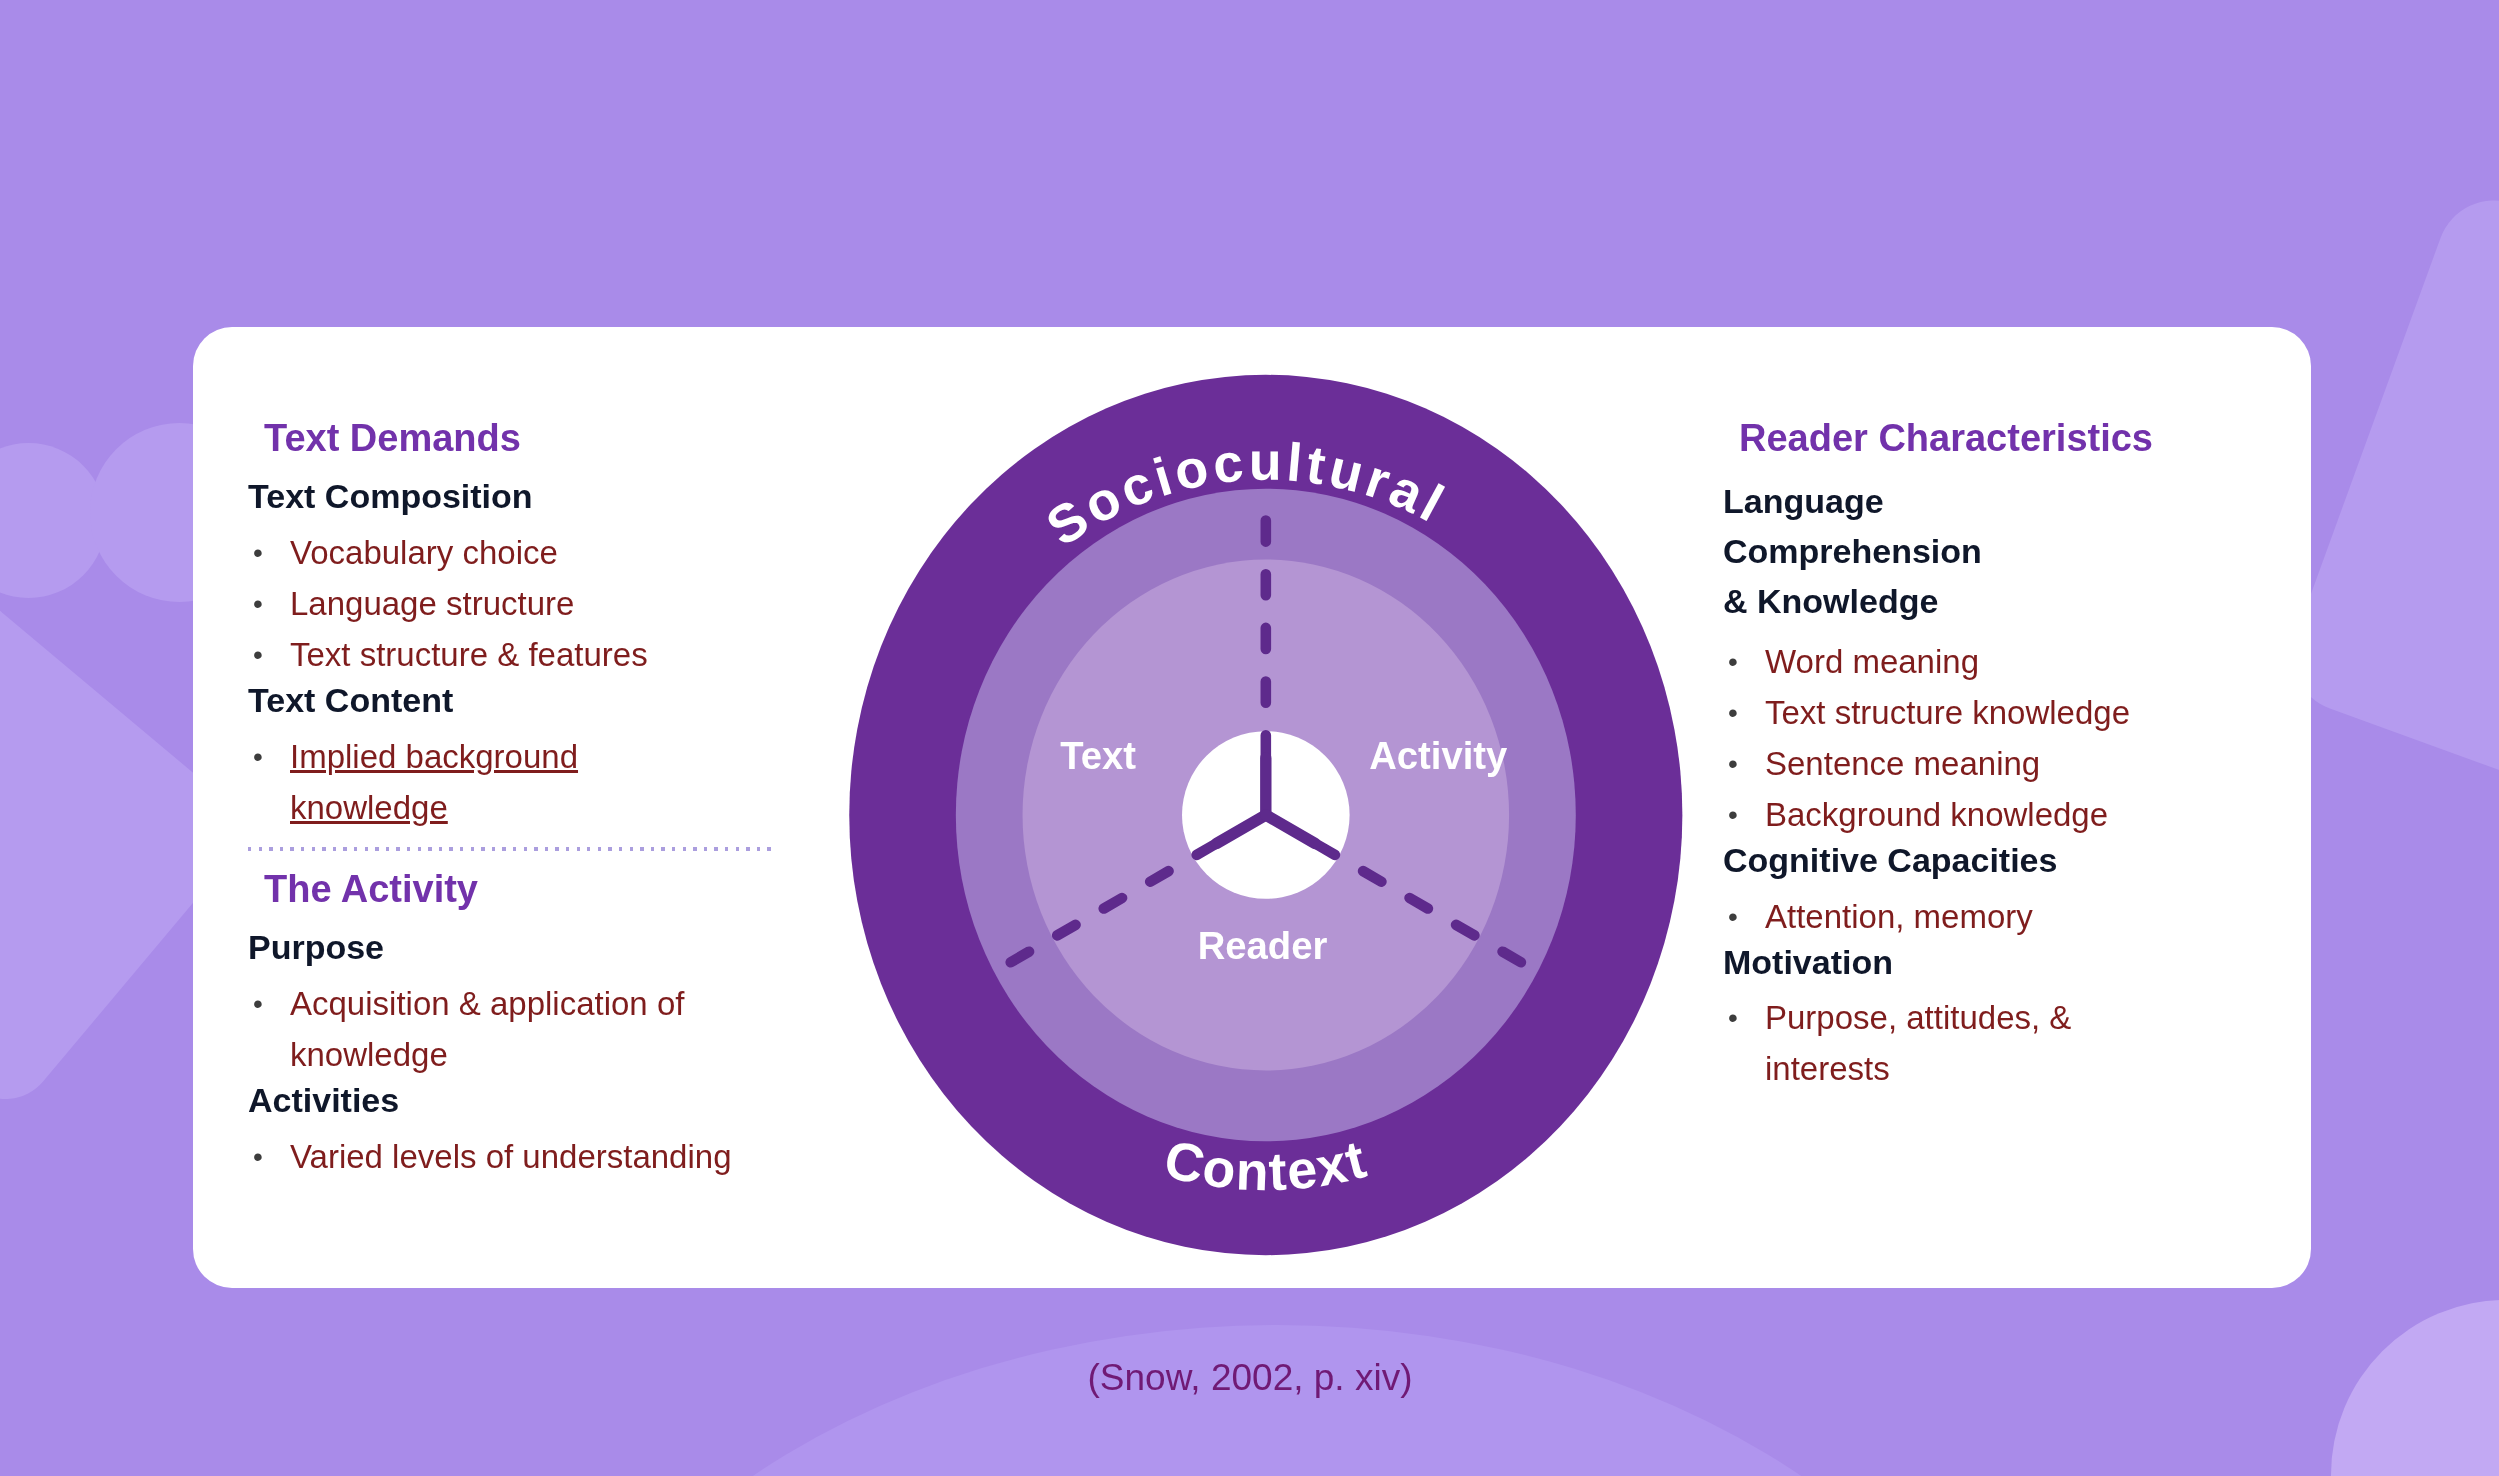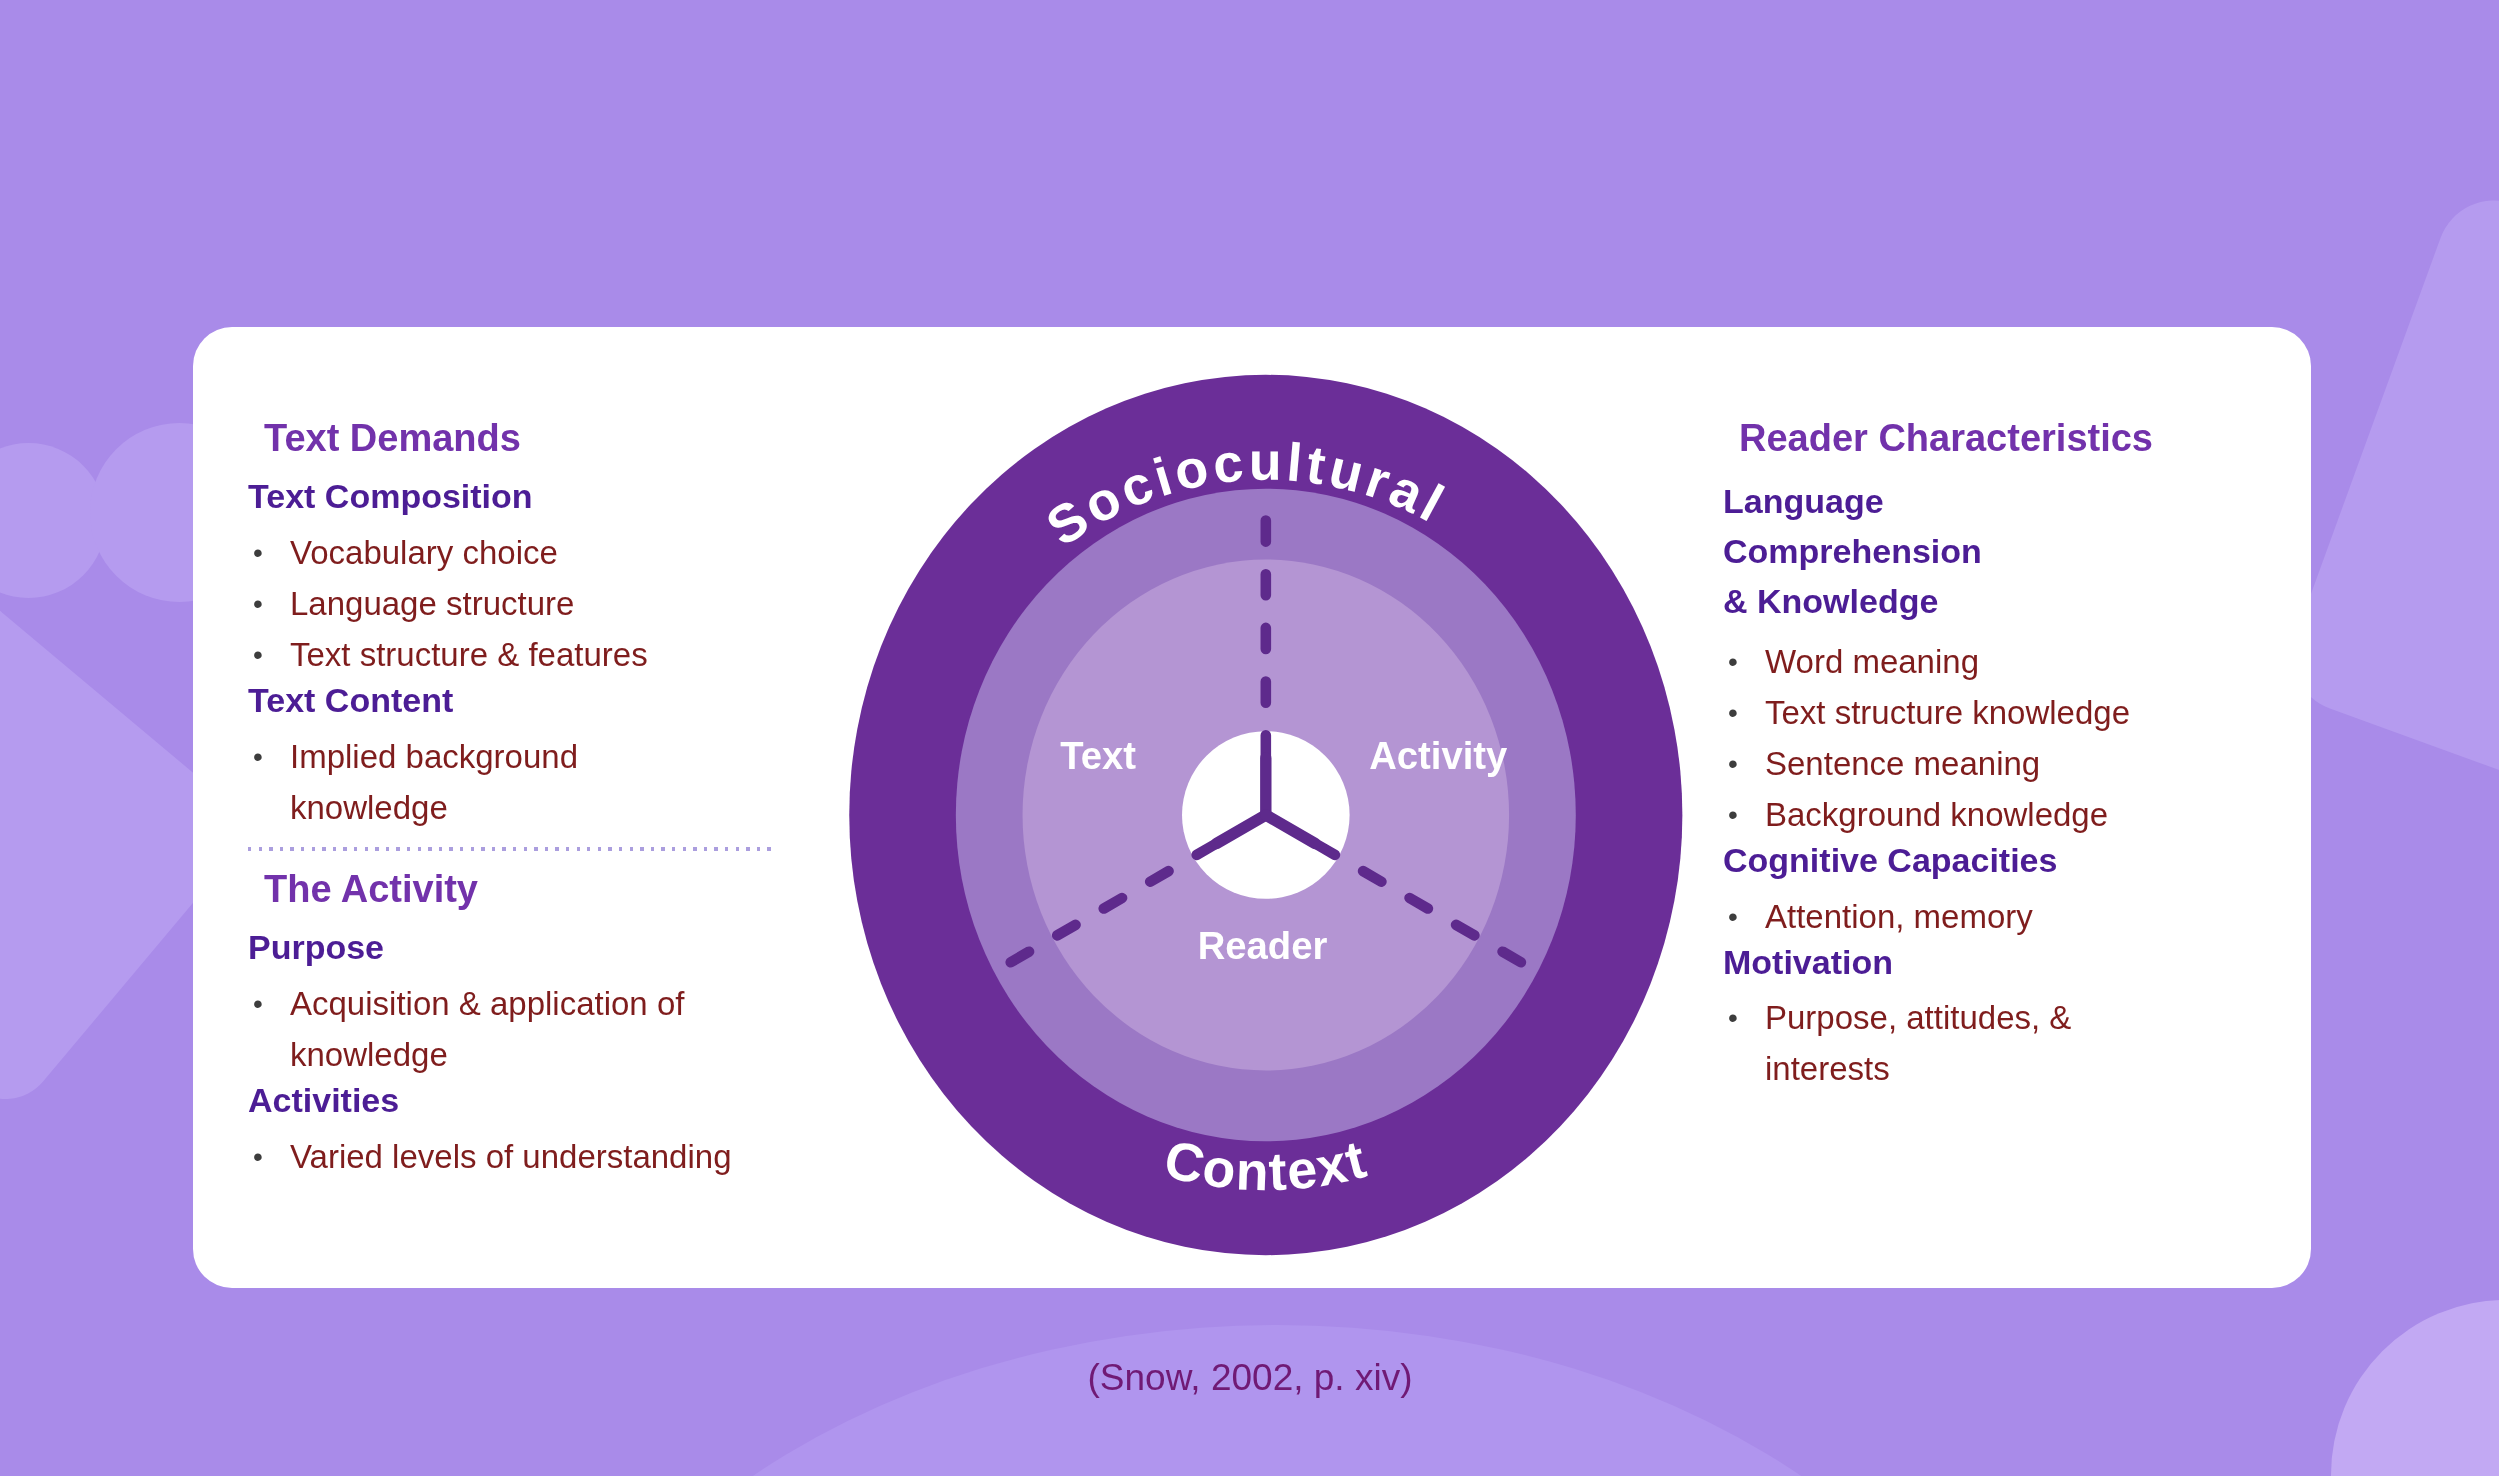--- a/index.html
+++ b/index.html
@@ -23,30 +23,30 @@
               color:#ffffff;font-size:78px;font-weight:700;letter-spacing:0.8px;}
 
   .card{position:absolute;z-index:1;left:193px;top:327px;width:2118px;height:961px;
         background:#ffffff;border-radius:39px;}
 
   .col{position:absolute;z-index:2;}
   .col-left{left:248px;top:400px;width:553px;}
   .col-right{left:1723px;top:400px;width:586px;}
 
   h2.section-heading{margin:16px;font-size:38px;line-height:44px;font-weight:700;color:#7232ab;}
-  h3.group-label{margin:0;font-size:34px;line-height:41px;font-weight:700;color:#4c1d95;}
+  h3.group-label{margin:0;font-size:34px;line-height:41px;font-weight:700;color:#0f172a;}
   .mt-group{margin-top:19.5px;}
   .mt-after-heading{margin-top:29px;}
   h3.multiline{line-height:50px;width:277px;}
 
   ul.bullets{list-style:none;margin:9.8px 0 0 0;padding:0;}
   ul.bullets li{position:relative;padding-left:42px;font-size:33px;line-height:51px;color:#7f1d1d;}
   ul.bullets li::before{content:"\2022";position:absolute;left:4.9px;top:0;
                         font-size:28px;color:#3d3d3d;}
-  li.w-implied{max-width:423px;}
+  li.w-implied{max-width:423px;text-decoration:underline;}
   li.w-acquisition{max-width:457px;}
   li.w-motivation{max-width:417px;}
 
   .dotted-divider{margin-top:14.6px;width:529px;height:4.1px;
       background-image:repeating-linear-gradient(90deg,#ab9ede 0 3.3px,transparent 3.3px 10.6px);}
   .second-heading{margin-top:34px;}
 
   .diagram{position:absolute;z-index:2;left:846px;top:373px;width:838px;height:884px;}
   .arc-label-top{font-size:66px;font-weight:700;fill:#ffffff;letter-spacing:5px;}
   .arc-label-bottom{font-size:66px;font-weight:700;fill:#ffffff;letter-spacing:2px;}

